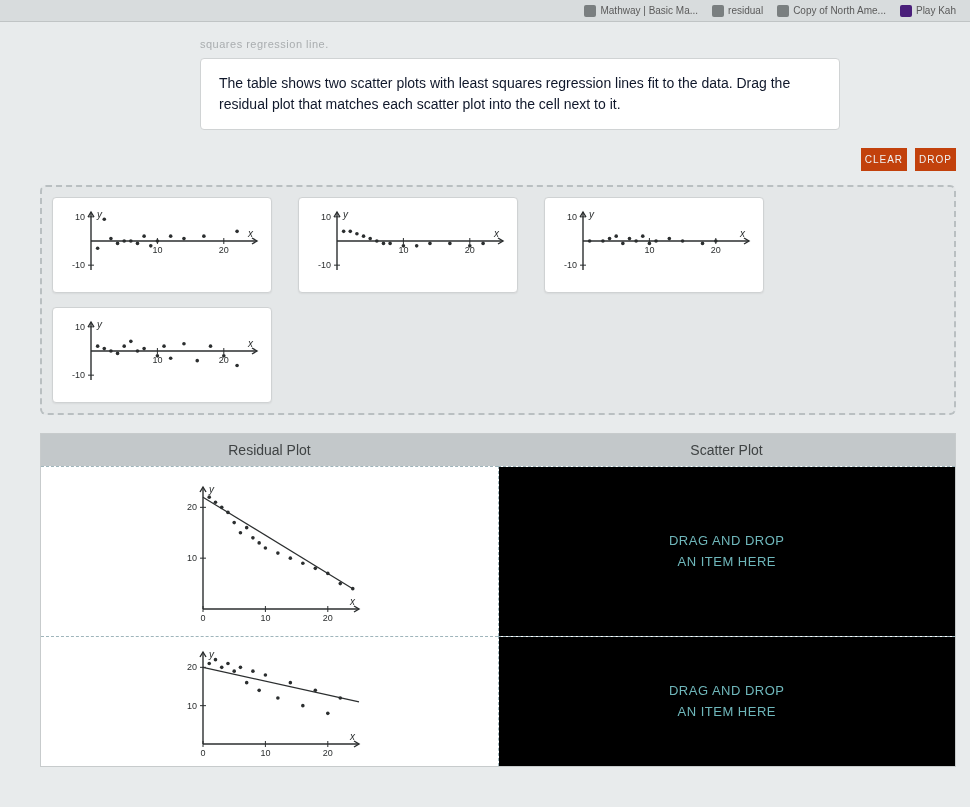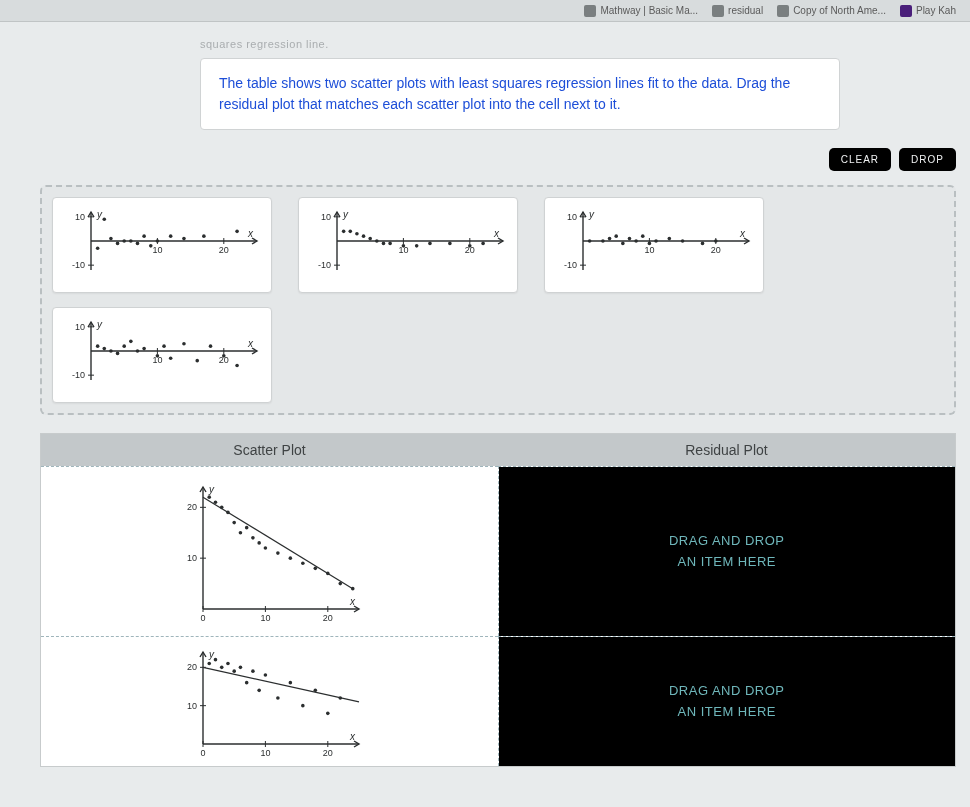--- a/index.html
+++ b/index.html
@@ -33,35 +33,35 @@
     letter-spacing: .5px;
   }
   .instructions {
     background: #fff;
     border: 1px solid #d0d3d4;
     border-radius: 4px;
     margin: 0 20px 0 200px;
     padding: 14px 18px;
     max-width: 640px;
     font-size: 14px;
-    color: #1d4ed8;
+    color: #0f172a;
     line-height: 1.5;
   }
   .btn-row {
     display: flex;
     justify-content: flex-end;
     gap: 8px;
     padding: 18px 14px 8px 0;
   }
   .btn {
-    background: #000000;
+    background: #c2410c;
     color: #f0f2f3;
     border: none;
-    border-radius: 5px;
-    padding: 6px 12px;
+    border-radius: 0;
+    padding: 6px 4px;
     font-size: 10px;
     letter-spacing: 1px;
     cursor: pointer;
   }
   .drag-pool {
     margin: 6px 14px 18px 40px;
     border: 2px dashed #b9bfc1;
     border-radius: 6px;
     padding: 10px;
     display: flex;
@@ -289,22 +289,22 @@
         <circle class="pt" cx="140.24" cy="48.66666666666667" r="1.8"></circle>
         <circle class="pt" cx="153.51999999999998" cy="34.166666666666664" r="1.8"></circle>
         <circle class="pt" cx="166.8" cy="43.83333333333333" r="1.8"></circle>
         <circle class="pt" cx="180.08" cy="53.5" r="1.8"></circle>
       </svg>
     </div>
 </div>
 
 <div class="answer-table">
   <div class="hdr">
+    <div>Residual Plot</div>
     <div>Scatter Plot</div>
-    <div>Residual Plot</div>
   </div>
   <div class="row">
     <div class="cell">
       <svg width="200" height="150">
           <line class="axis" x1="34" y1="10" x2="34" y2="132"></line>
           <polyline class="axis" fill="none" points="31,15 34,10 37,15"></polyline>
           <line class="axis" x1="34" y1="132" x2="190" y2="132"></line>
           <polyline class="axis" fill="none" points="185,129 190,132 185,135"></polyline>
           <line class="tick" x1="34" y1="129" x2="34" y2="135"></line>
           <text class="ticklbl" x="34" y="144" text-anchor="middle">0</text>

